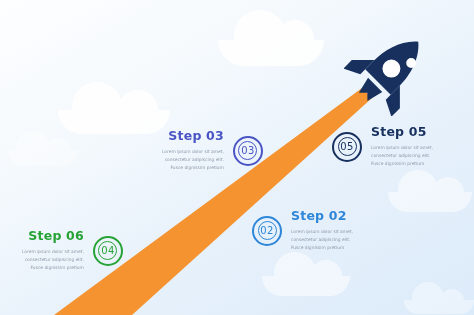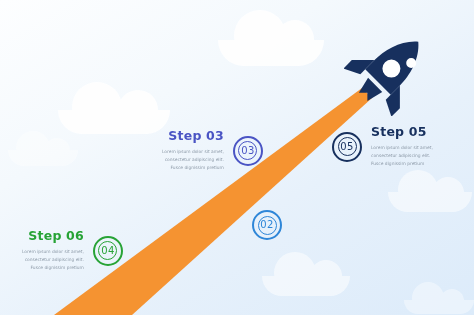--- a/index.html
+++ b/index.html
@@ -114,20 +114,26 @@
       <span class="ring-in"></span>
       <span class="num" style="color: rgb(39, 163, 54);">04</span>
     </div>
   </div>
 
   <div class="step left" id="step2">
     <div class="badge" style="color: rgb(46, 134, 216); border: 2.5px solid rgb(46, 134, 216);">
       <span class="ring-in"></span>
       <span class="num" style="color: rgb(46, 134, 216);">02</span>
     </div>
+    <div class="txt">
+      <div class="title" style="color: rgb(46, 134, 216);">Step 02</div>
+      <div class="body">Lorem ipsum dolor sit amet,</div>
+      <div class="body">consectetur adipiscing elit.</div>
+      <div class="body">Fusce dignissim pretium</div>
+    </div>
   </div>
 
   <div class="step right" id="step3">
     <div class="txt">
       <div class="title" style="color: rgb(74, 84, 196);">Step 03</div>
       <div class="body">Lorem ipsum dolor sit amet,</div>
       <div class="body">consectetur adipiscing elit.</div>
       <div class="body">Fusce dignissim pretium</div>
     </div>
     <div class="badge" style="color: rgb(74, 84, 196); border: 2.5px solid rgb(74, 84, 196);">

